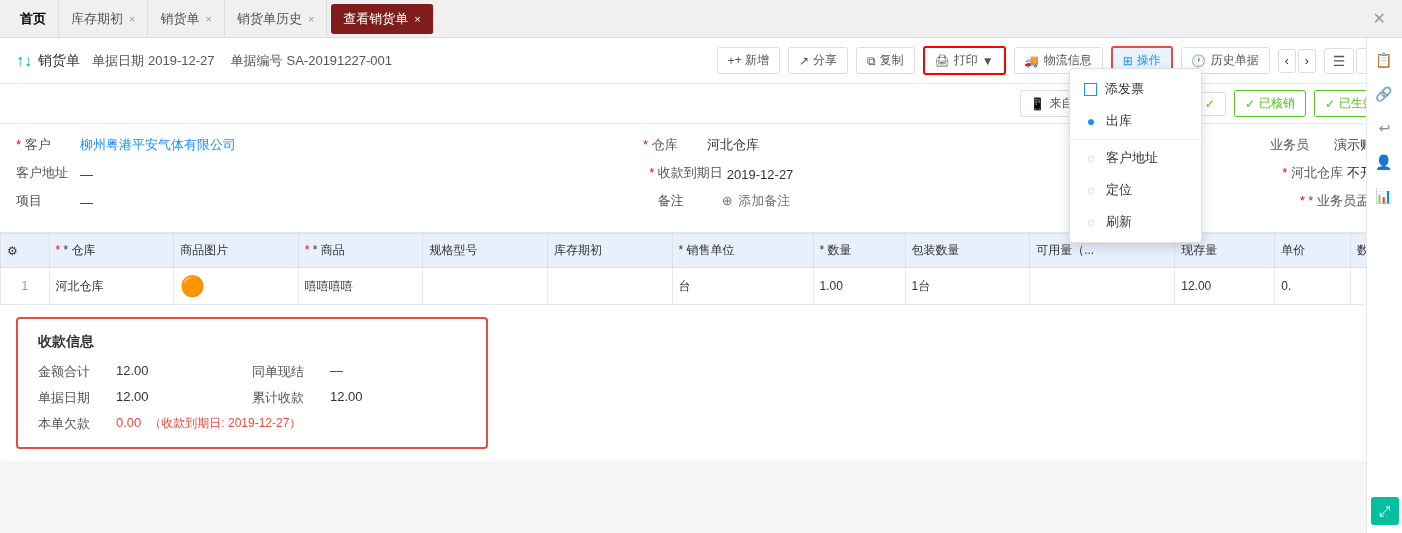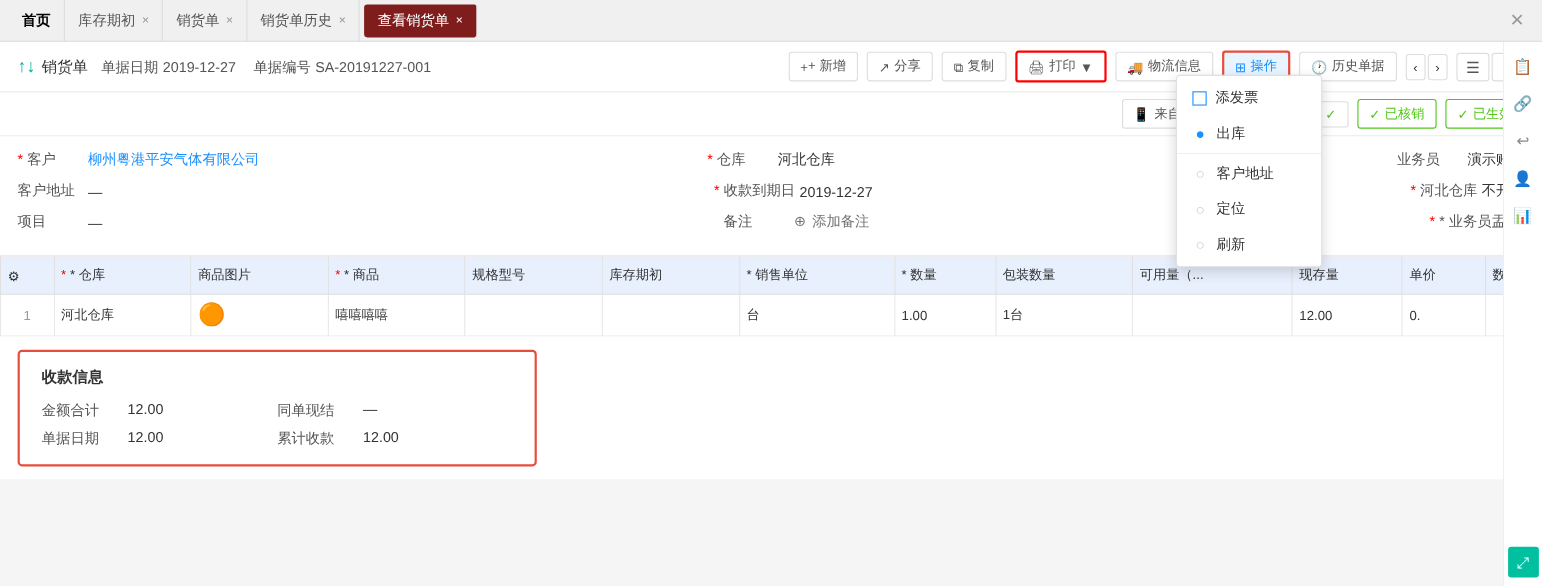--- a/index.html
+++ b/index.html
@@ -285,20 +285,25 @@
         <span class="payment-value">—</span>
       </div>
       <div class="payment-item">
         <span class="payment-label">单据日期</span>
         <span class="payment-value">12.00</span>
       </div>
       <div class="payment-item">
         <span class="payment-label">累计收款</span>
         <span class="payment-value">12.00</span>
       </div>
+      <div class="payment-item" style="grid-column: 1/-1;">
+        <span class="payment-label">本单欠款</span>
+        <span class="payment-value red">0.00</span>
+        <span class="payment-value" style="color:#e74c3c; font-size:12px;">（收款到期日: 2019-12-27）</span>
+      </div>
     </div>
   </div>
 </div>
 
 <div class="dropdown-menu">
   <div class="dropdown-item">
     <span class="dropdown-icon" style="border:1px solid #1890ff; width:13px; height:13px; display:inline-block;"></span>
     <span>添发票</span>
   </div>
   <div class="dropdown-item">

